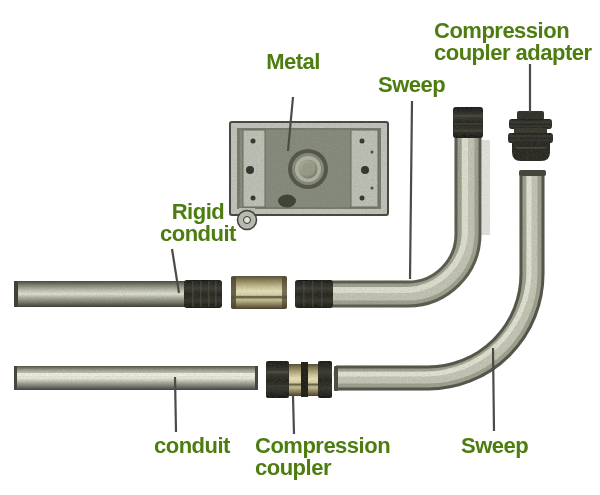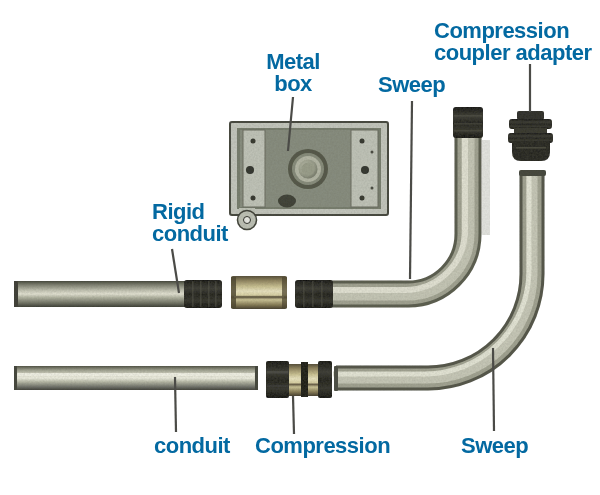--- a/index.html
+++ b/index.html
@@ -2,21 +2,21 @@
 <html><head>
 <meta charset="utf-8">
 <style>
   html,body{margin:0;padding:0;background:#ffffff;}
   #stage{
     position:relative;width:600px;height:495px;background:#ffffff;overflow:hidden;
     font-family:"Liberation Sans", sans-serif;
   }
   #art{position:absolute;left:0;top:0;}
   .lbl{
-    position:absolute;color:#0369a1;font-weight:bold;font-size:22px;
+    position:absolute;color:#4d7c0f;font-weight:bold;font-size:22px;
     line-height:22px;letter-spacing:-0.5px;white-space:nowrap;
   }
   .lbl.center{text-align:center;}
   .lbl span{display:block;}
 </style>
 </head>
 <body>
 
 <div id="stage">
 
@@ -176,42 +176,42 @@
       <line x1="412" y1="101" x2="410" y2="279" stroke="#4b4b47"></line>
       <line x1="172" y1="249" x2="179" y2="293" stroke="#4b4b47"></line>
       <line x1="175" y1="377" x2="176" y2="432" stroke="#4b4b47"></line>
       <line x1="293" y1="396" x2="294" y2="434" stroke="#4b4b47"></line>
       <line x1="493" y1="348" x2="494" y2="431" stroke="#4b4b47"></line>
     </g>
   </svg>
 
   <div class="lbl center" style="left:259px;top:51px;width:68px;">
     <span>Metal</span>
-    <span>box</span>
   </div>
 
   <div class="lbl" style="left:434px;top:20px;">
     <span>Compression</span>
     <span>coupler adapter</span>
   </div>
 
   <div class="lbl" style="left:378px;top:74px;">
     <span>Sweep</span>
   </div>
 
-  <div class="lbl" style="left:152px;top:201px;">
+  <div class="lbl" style="left:160px;top:201px;text-align:center;">
     <span>Rigid</span>
     <span>conduit</span>
   </div>
 
   <div class="lbl" style="left:154px;top:435px;">
     <span>conduit</span>
   </div>
 
   <div class="lbl" style="left:255px;top:435px;">
     <span>Compression</span>
+    <span>coupler</span>
   </div>
 
   <div class="lbl" style="left:461px;top:435px;">
     <span>Sweep</span>
   </div>
 
 </div>
 
 </body></html>

